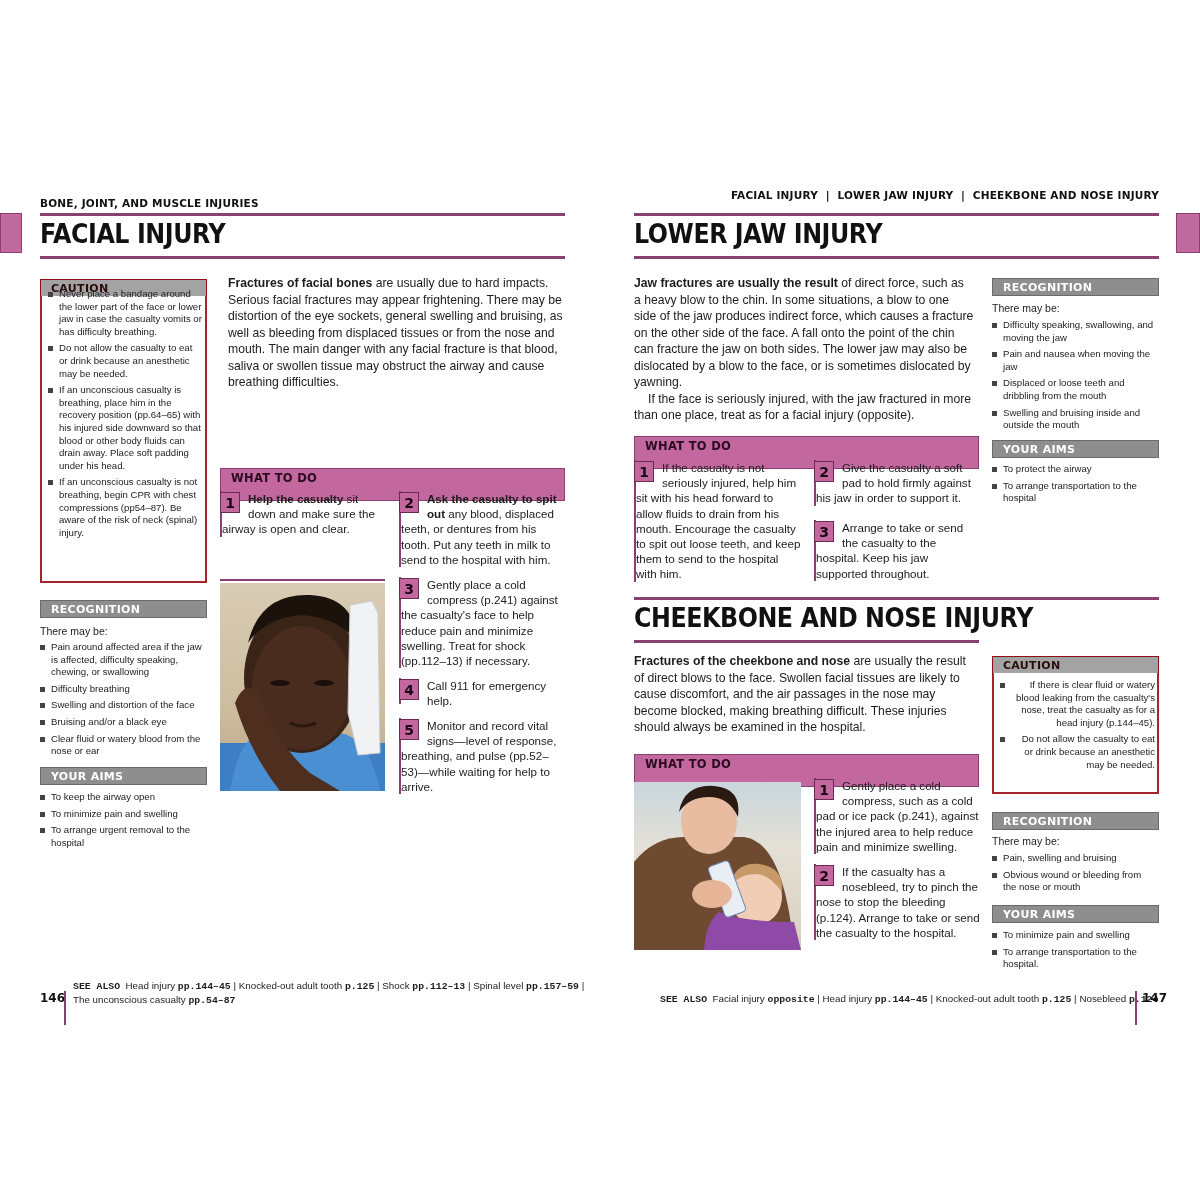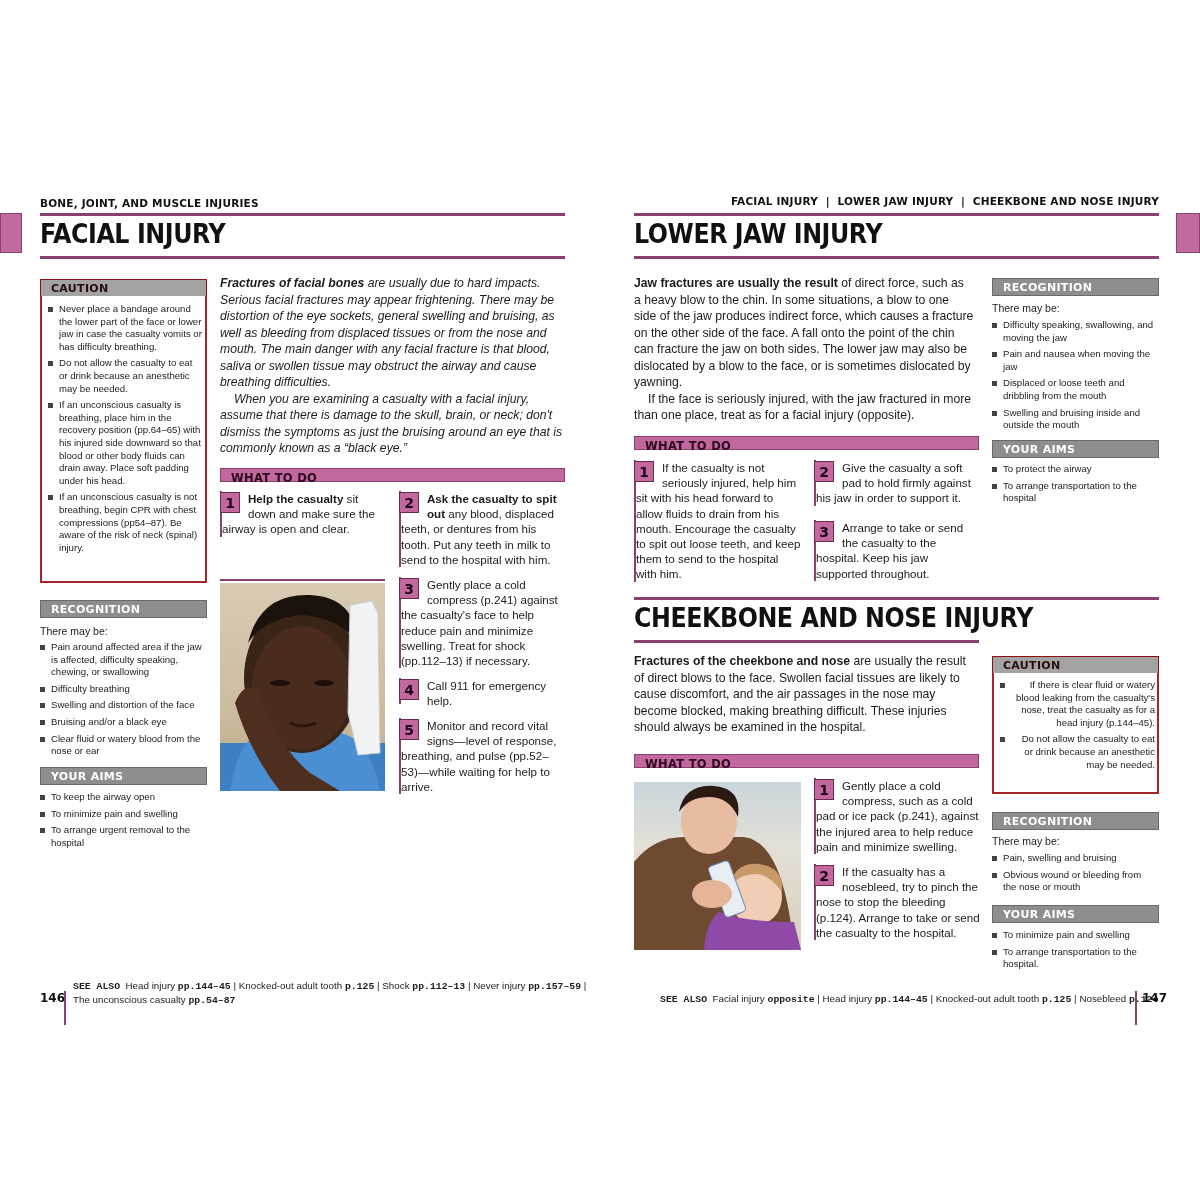--- a/index.html
+++ b/index.html
@@ -25,21 +25,21 @@
   .caution-head { background: #a3a3a3; color: #2a0c0c; border: 1px solid #8d1014; }
   .gray-head { background: #8e8e8e; color: #ffffff; border: 1px solid #6a6a6a; }
   .caution-box { position: absolute; border: 2px solid #a5242c; border-top: none; background: #fff; }
 
   .side-list { position: absolute; font-size: 9.6px; line-height: 12.6px; color: #1c1c1c; list-style: none; }
   .side-list li { position: relative; padding-left: 11px; margin-bottom: 4px; }
   .side-list li::before { content: ""; position: absolute; left: 0; top: 4px; width: 5px; height: 5px; background: #444; }
   .side-intro { position: absolute; font-size: 10.5px; color: #1c1c1c; }
 
   
-  .wtd-bar { position: absolute; height: 14px; background: #c3689e; border: 1px solid #8a3f72; font-family: "DejaVu Sans", sans-serif; font-weight: bold; font-size: 11.5px; color: #2a0a1e; padding-left: 10px; line-height: 18px; letter-spacing: 0.3px; }
+  .wtd-bar { position: absolute; height: 33px; background: #c3689e; border: 1px solid #8a3f72; font-family: "DejaVu Sans", sans-serif; font-weight: bold; font-size: 11.5px; color: #2a0a1e; padding-left: 10px; line-height: 18px; letter-spacing: 0.3px; }
 
   .step { position: absolute; font-size: 11.6px; line-height: 15.2px; color: #1c1c1c; border-left: 2px solid #8a3f72; padding-left: 0; }
   .step .num { float: left; width: 20px; height: 21px; background: #c3689e; border: 1px solid #6a2a52; color: #1a0514; font-weight: bold; font-size: 14px; text-align: center; line-height: 20px; margin: 1px 8px 0 -2px; font-family: "DejaVu Sans", sans-serif; }
   .step b { font-weight: bold; }
 
   
   .photo { position: absolute; overflow: hidden; }
 
   
   .see-also { position: absolute; font-size: 9.8px; line-height: 13px; color: #1c1c1c; white-space: nowrap; }
@@ -52,21 +52,21 @@
 
 <div class="thumb-tab" style="left:0; top:213px; width:22px; height:40px;"></div>
 
 <div class="running-head" style="left:40px; top:197px;text-align:center;">BONE, JOINT, AND MUSCLE INJURIES</div>
 <div class="rule" style="left:40px; top:213px; width:525px;"></div>
 <div class="page-title" style="left:40px; top:218px;">FACIAL INJURY</div>
 <div class="rule" style="left:40px; top:256px; width:525px;"></div>
 
 <div class="box-head caution-head" style="left:40px; top:279px; width:167px;">CAUTION</div>
 <div class="caution-box" style="left:40px; top:296px; width:167px; height:287px;"></div>
-<ul class="side-list" style="left:48px; top:303px; width:155px;">
+<ul class="side-list" style="left:48px; top:288px; width:155px;">
   <li>Never place a bandage around the lower part of the face or lower jaw in case the casualty vomits or has difficulty breathing.</li>
   <li>Do not allow the casualty to eat or drink because an anesthetic may be needed.</li>
   <li>If an unconscious casualty is breathing, place him in the recovery position (pp.64–65) with his injured side downward so that blood or other body fluids can drain away. Place soft padding under his head.</li>
   <li>If an unconscious casualty is not breathing, begin CPR with chest compressions (pp54–87). Be aware of the risk of neck (spinal) injury.</li>
 </ul>
 
 <div class="box-head gray-head" style="left:40px; top:600px; width:167px;">RECOGNITION</div>
 <div class="side-intro" style="left:40px; top:625px;">There may be:</div>
 <ul class="side-list" style="left:40px; top:641px; width:165px;">
   <li>Pain around affected area if the jaw is affected, difficulty speaking, chewing, or swallowing</li>
@@ -76,23 +76,22 @@
   <li>Clear fluid or watery blood from the nose or ear</li>
 </ul>
 
 <div class="box-head gray-head" style="left:40px; top:767px; width:167px;">YOUR AIMS</div>
 <ul class="side-list" style="left:40px; top:791px; width:165px;">
   <li>To keep the airway open</li>
   <li>To minimize pain and swelling</li>
   <li>To arrange urgent removal to the hospital</li>
 </ul>
 
-<div class="body-text" style="left:220px; top:275px; width:345px;font-style:italic;">
+<div class="body-text" style="left:228px; top:275px; width:345px;">
   <p><b>Fractures of facial bones</b><span> are usually due to hard impacts. Serious facial fractures may appear frightening. There may be distortion of the eye sockets, general swelling and bruising, as well as bleeding from displaced tissues or from the nose and mouth. The main danger with any facial fracture is that blood, saliva or swollen tissue may obstruct the airway and cause breathing difficulties.</span></p>
-  <p>When you are examining a casualty with a facial injury, assume that there is damage to the skull, brain, or neck; don't dismiss the symptoms as just the bruising around an eye that is commonly known as a “black eye.”</p>
 </div>
 
 <div class="wtd-bar" style="left:220px; top:468px; width:345px;">WHAT TO DO</div>
 
 <div class="step" style="left:220px; top:491px; width:160px;">
   <span class="num">1</span>
   <b>Help the casualty</b><span> sit down and make sure the airway is open and clear.</span>
 </div>
 <div class="step" style="left:399px; top:491px; width:166px;">
   <span class="num">2</span>
@@ -127,32 +126,32 @@
   <span class="num">5</span>
   <span>Monitor and record vital signs—level of response, breathing, and pulse (pp.52–53)—while waiting for help to arrive.</span>
 </div>
 
 <div class="see-also" style="left:73px; top:979px;">
   <div>
     <b>SEE ALSO</b>&nbsp;
     <span><span>Head injury </span><b>pp.144–45</b></span> |
     <span><span>Knocked-out adult tooth </span><b>p.125</b></span> |
     <span><span>Shock </span><b>pp.112–13</b></span> |
-    <span><span>Never injury </span><b>pp.157–59</b></span> |
+    <span><span>Spinal level </span><b>pp.157–59</b></span> |
   </div>
   <div>
     <span><span>The unconscious casualty </span><b>pp.54–87</b></span>
   </div>
 </div>
 <div class="folio" style="left:40px; top:991px;">146</div>
 <div class="folio-rule" style="left:64px; top:991px; height:34px;"></div>
 
 <div class="thumb-tab" style="left:1176px; top:213px; width:24px; height:40px;"></div>
 
-<div class="running-head" style="right:41px; top:195px; white-space:pre;margin-left:36px;">FACIAL INJURY  |  LOWER JAW INJURY  |  CHEEKBONE AND NOSE INJURY</div>
+<div class="running-head" style="right:41px; top:189px; white-space:pre;margin-left:36px;">FACIAL INJURY  |  LOWER JAW INJURY  |  CHEEKBONE AND NOSE INJURY</div>
 <div class="rule" style="left:634px; top:213px; width:525px;"></div>
 <div class="page-title" style="left:634px; top:218px;">LOWER JAW INJURY</div>
 <div class="rule" style="left:634px; top:256px; width:525px;"></div>
 
 <div class="body-text" style="left:634px; top:275px; width:340px;">
   <p><b>Jaw fractures are usually the result</b><span> of direct force, such as a heavy blow to the chin. In some situations, a blow to one side of the jaw produces indirect force, which causes a fracture on the other side of the face. A fall onto the point of the chin can fracture the jaw on both sides. The lower jaw may also be dislocated by a blow to the face, or is sometimes dislocated by yawning.</span></p>
   <p>If the face is seriously injured, with the jaw fractured in more than one place, treat as for a facial injury (opposite).</p>
 </div>
 
 <div class="box-head gray-head" style="left:992px; top:278px; width:167px;">RECOGNITION</div>

